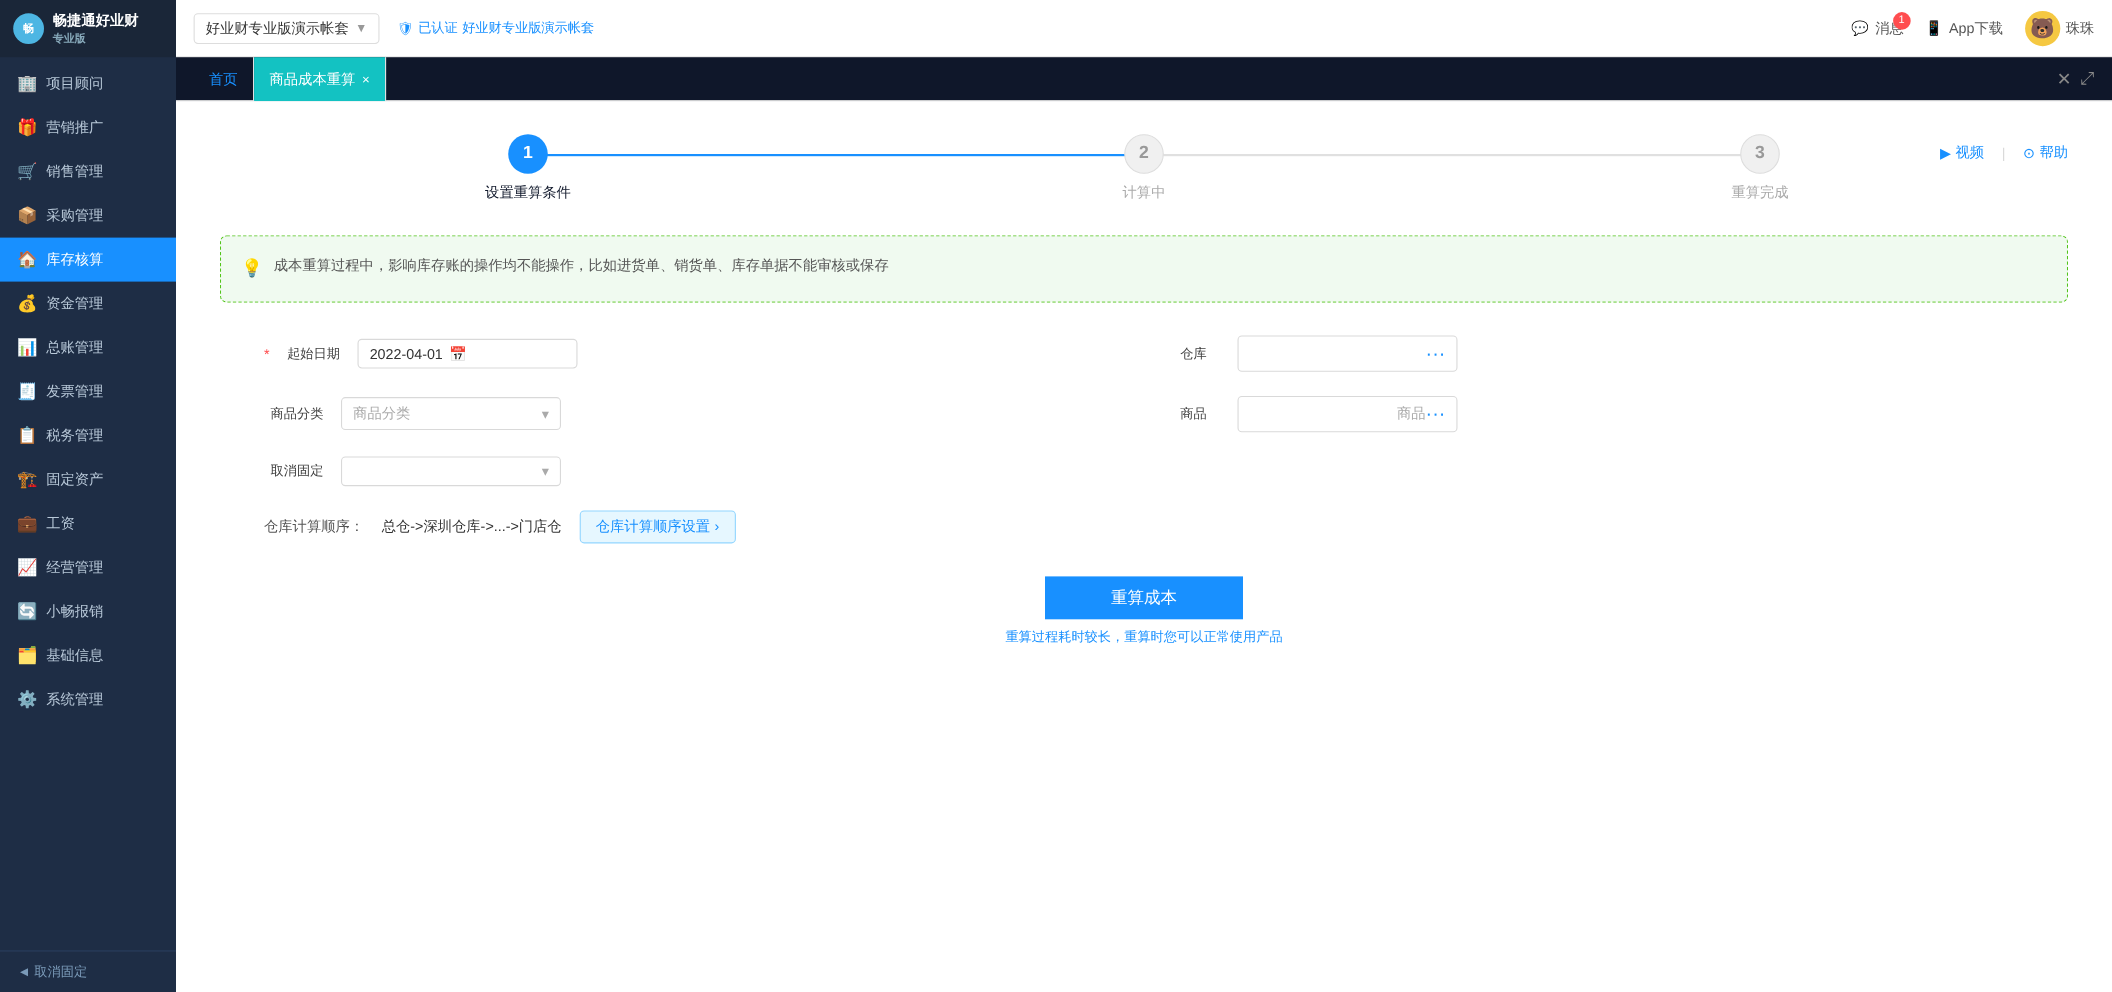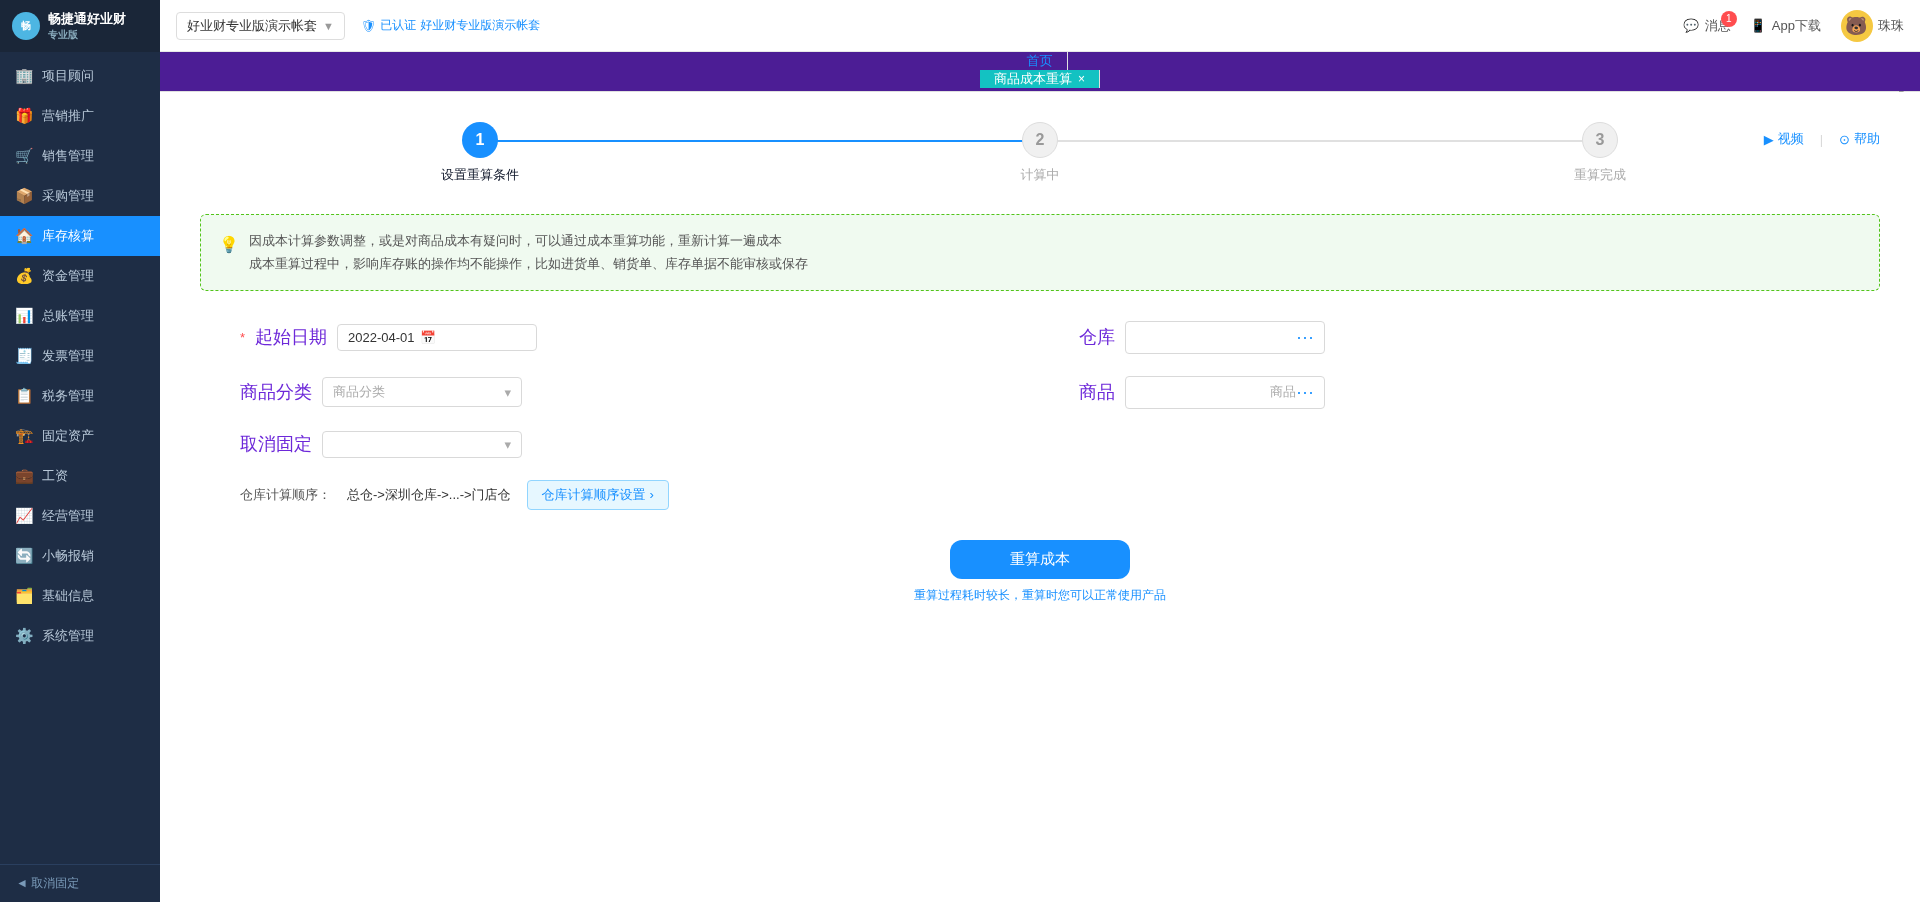--- a/index.html
+++ b/index.html
@@ -106,27 +106,26 @@
     }
     .avatar {
       width: 32px; height: 32px; border-radius: 50%;
       background: #f5c842;
       display: flex; align-items: center; justify-content: center;
       font-size: 18px;
     }
 
     
     .tab-bar {
-      background: #4c1d95;
+      background: #0f172a;
       border-bottom: 1px solid #e0e0e0;
       display: flex; align-items: center;
       padding: 0 16px;
       height: 40px;
       flex-shrink: 0;
-      flex-direction: column;
     }
     .tab-item {
       padding: 0 14px;
       height: 40px; display: flex; align-items: center;
       cursor: pointer; font-size: 13px; color: #555;
       border-right: 1px solid #e0e0e0;
     }
     .tab-item.active {
       background: #13c2c2; color: #fff;
     }
@@ -188,21 +187,21 @@
     
     .form-section { padding: 0 40px; }
     .form-row {
       display: flex; align-items: center;
       margin-bottom: 22px; gap: 30px;
     }
     .form-field {
       display: flex; align-items: center; gap: 10px;
       flex: 1;
     }
-    .form-label { font-size: 18px; color: #6d28d9; white-space: nowrap; min-width: 60px; text-align: right; }
+    .form-label { font-size: 12px; color: #404040; white-space: nowrap; min-width: 60px; text-align: center; }
     .form-required { color: #ff4d4f; }
     .form-input {
       border: 1px solid #d9d9d9; border-radius: 4px;
       padding: 5px 10px; font-size: 13px; color: #333;
       min-width: 200px; background: #fff;
       display: flex; align-items: center; gap: 6px;
     }
     .form-input .cal-icon { color: #1890ff; cursor: pointer; }
     .form-select {
       border: 1px solid #d9d9d9; border-radius: 4px;
@@ -231,21 +230,21 @@
       border: 1px solid #91d5ff; border-radius: 4px;
       padding: 5px 14px; color: #1890ff; font-size: 13px;
       cursor: pointer; background: #e6f7ff;
       display: flex; align-items: center; gap: 4px;
     }
 
     
     .submit-area { text-align: center; margin-top: 20px; }
     .submit-btn {
       background: #1890ff; color: #fff;
-      border: none; border-radius: 12px;
+      border: none; border-radius: 0;
       padding: 10px 60px; font-size: 15px;
       cursor: pointer; font-family: inherit;
     }
     .submit-hint { margin-top: 8px; font-size: 12px; color: #1890ff; }
 
     .divider-vertical { color: #d9d9d9; }
   </style>
 </head>
 <body>
 
@@ -395,21 +394,20 @@
       <div class="steps-right-actions">
         <span>▶ <span>视频</span></span>
         <span class="divider-vertical">|</span>
         <span>⊙ <span>帮助</span></span>
       </div>
     </div>
 
     <div class="info-box">
       <span class="bulb">💡</span>
       <div id="info-text-container">
-          <div>因成本计算参数调整，或是对商品成本有疑问时，可以通过成本重算功能，重新计算一遍成本</div>
           <div>成本重算过程中，影响库存账的操作均不能操作，比如进货单、销货单、库存单据不能审核或保存</div>
         </div>
     </div>
 
     <div class="form-section">
 
       <div class="form-row">
         <div class="form-field">
           <span class="form-required">*</span>
           <span class="form-label">起始日期</span>

